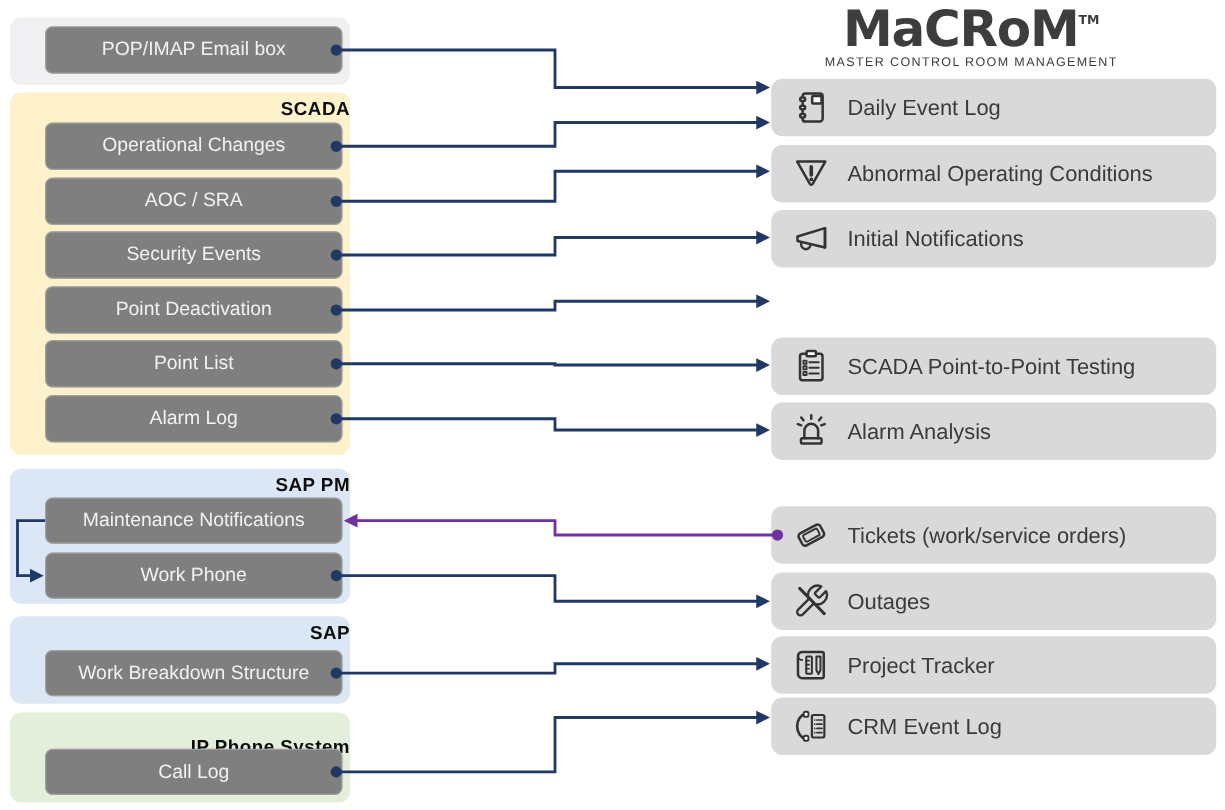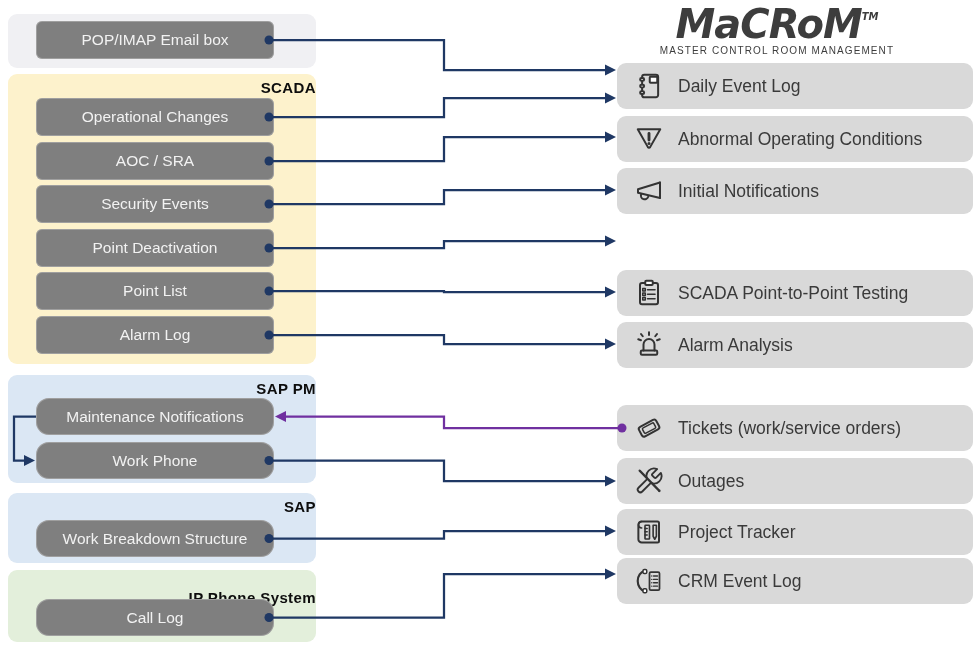--- a/index.html
+++ b/index.html
@@ -1,40 +1,40 @@
 <!DOCTYPE html>
 <html><head>
 <meta charset="utf-8">
 <style>
   html,body{margin:0;padding:0;background:#fff;}
   body{font-family:"Liberation Sans",sans-serif;}
   #canvas{position:relative;width:980px;height:648px;background:#fff;overflow:hidden;}
 
   
-  .panel{position:absolute;left:8px;width:272px;border-radius:9px;padding-left:36px;}
+  .panel{position:absolute;left:8px;width:272px;border-radius:9px;}
   .panel-gray{background:#F0F0F3;}
   .panel-yellow{background:#FDF2CC;}
   .panel-blue{background:#DBE7F4;}
   .panel-green{background:#E3EFDB;}
   .panel-label{position:absolute;left:0;right:0;text-align:right;font-weight:bold;
     font-size:15px;color:#0D0D0D;letter-spacing:.4px;}
   .btn{position:absolute;left:28px;width:238px;height:38px;background:#7F7F7F;border-radius:6px;
     display:flex;align-items:center;justify-content:center;color:#F2F2F2;font-size:15.5px;
     box-shadow:inset 0 0 0 1px rgba(255,255,255,.25);}
-  .btn.short{height:37px;border-radius:13px;}
+  .btn.short{height:37px;}
 
   
   .ritem{position:absolute;left:617px;width:356px;height:46px;background:#D9D9D9;border-radius:9px;
     display:flex;align-items:center;padding-left:16px;box-sizing:border-box;color:#3A3A3A;font-size:17.5px;}
   .ricon{width:32px;height:32px;flex:0 0 32px;margin-right:13px;display:flex;align-items:center;justify-content:center;}
   .ricon svg{width:30px;height:30px;fill:none;stroke:#333;stroke-width:1.6;stroke-linecap:round;stroke-linejoin:round;}
 
   
   #logo{position:absolute;left:648px;top:4px;width:258px;text-align:center;color:#3D3D3D;}
-  .logo-brand{font-family:"DejaVu Sans",sans-serif;font-weight:bold;font-size:40px;line-height:1.0;letter-spacing:-1px;white-space:nowrap;font-style:italic;}
+  .logo-brand{font-family:"DejaVu Sans",sans-serif;font-weight:bold;font-size:40px;line-height:1.0;letter-spacing:-1px;white-space:nowrap;}
   .logo-tm{font-size:10px;font-weight:bold;vertical-align:18px;letter-spacing:0;}
   .logo-tagline{font-size:10px;letter-spacing:1.1px;margin-top:1px;white-space:nowrap;color:#3D3D3D;}
 
   #connector-svg{position:absolute;left:0;top:0;pointer-events:none;}
 </style>
 </head>
 <body>
 
 <div id="canvas">
 

